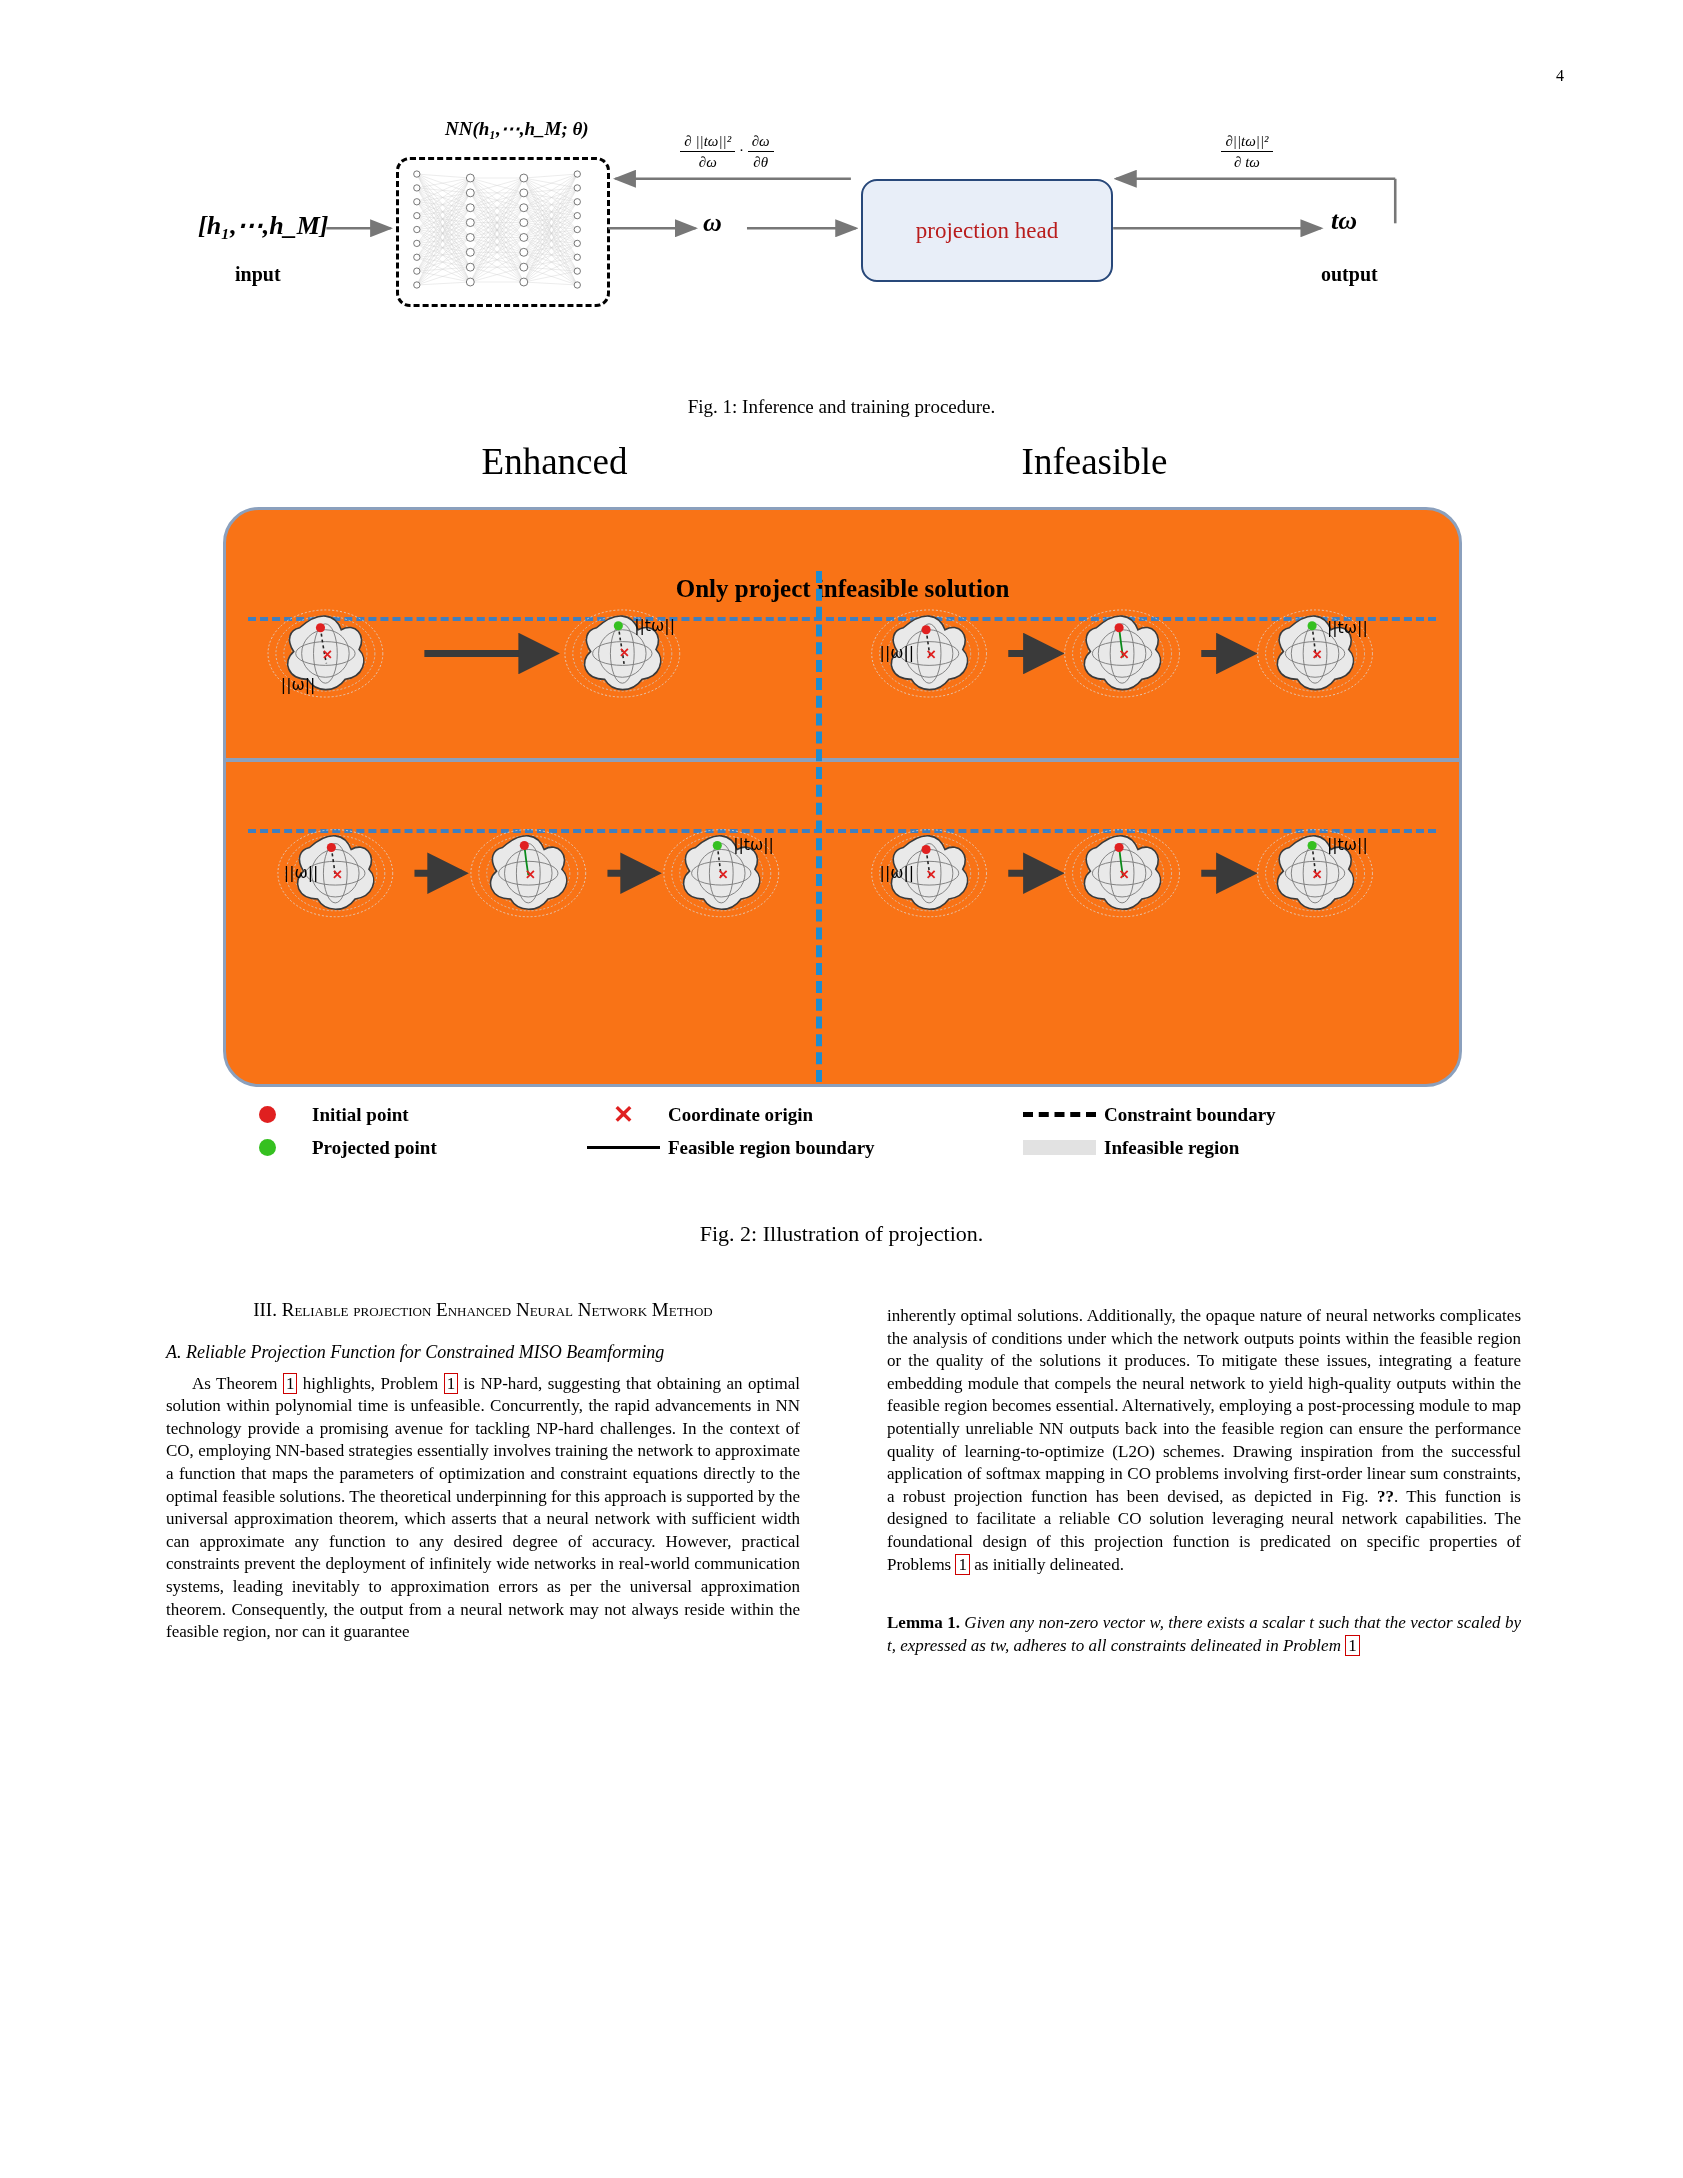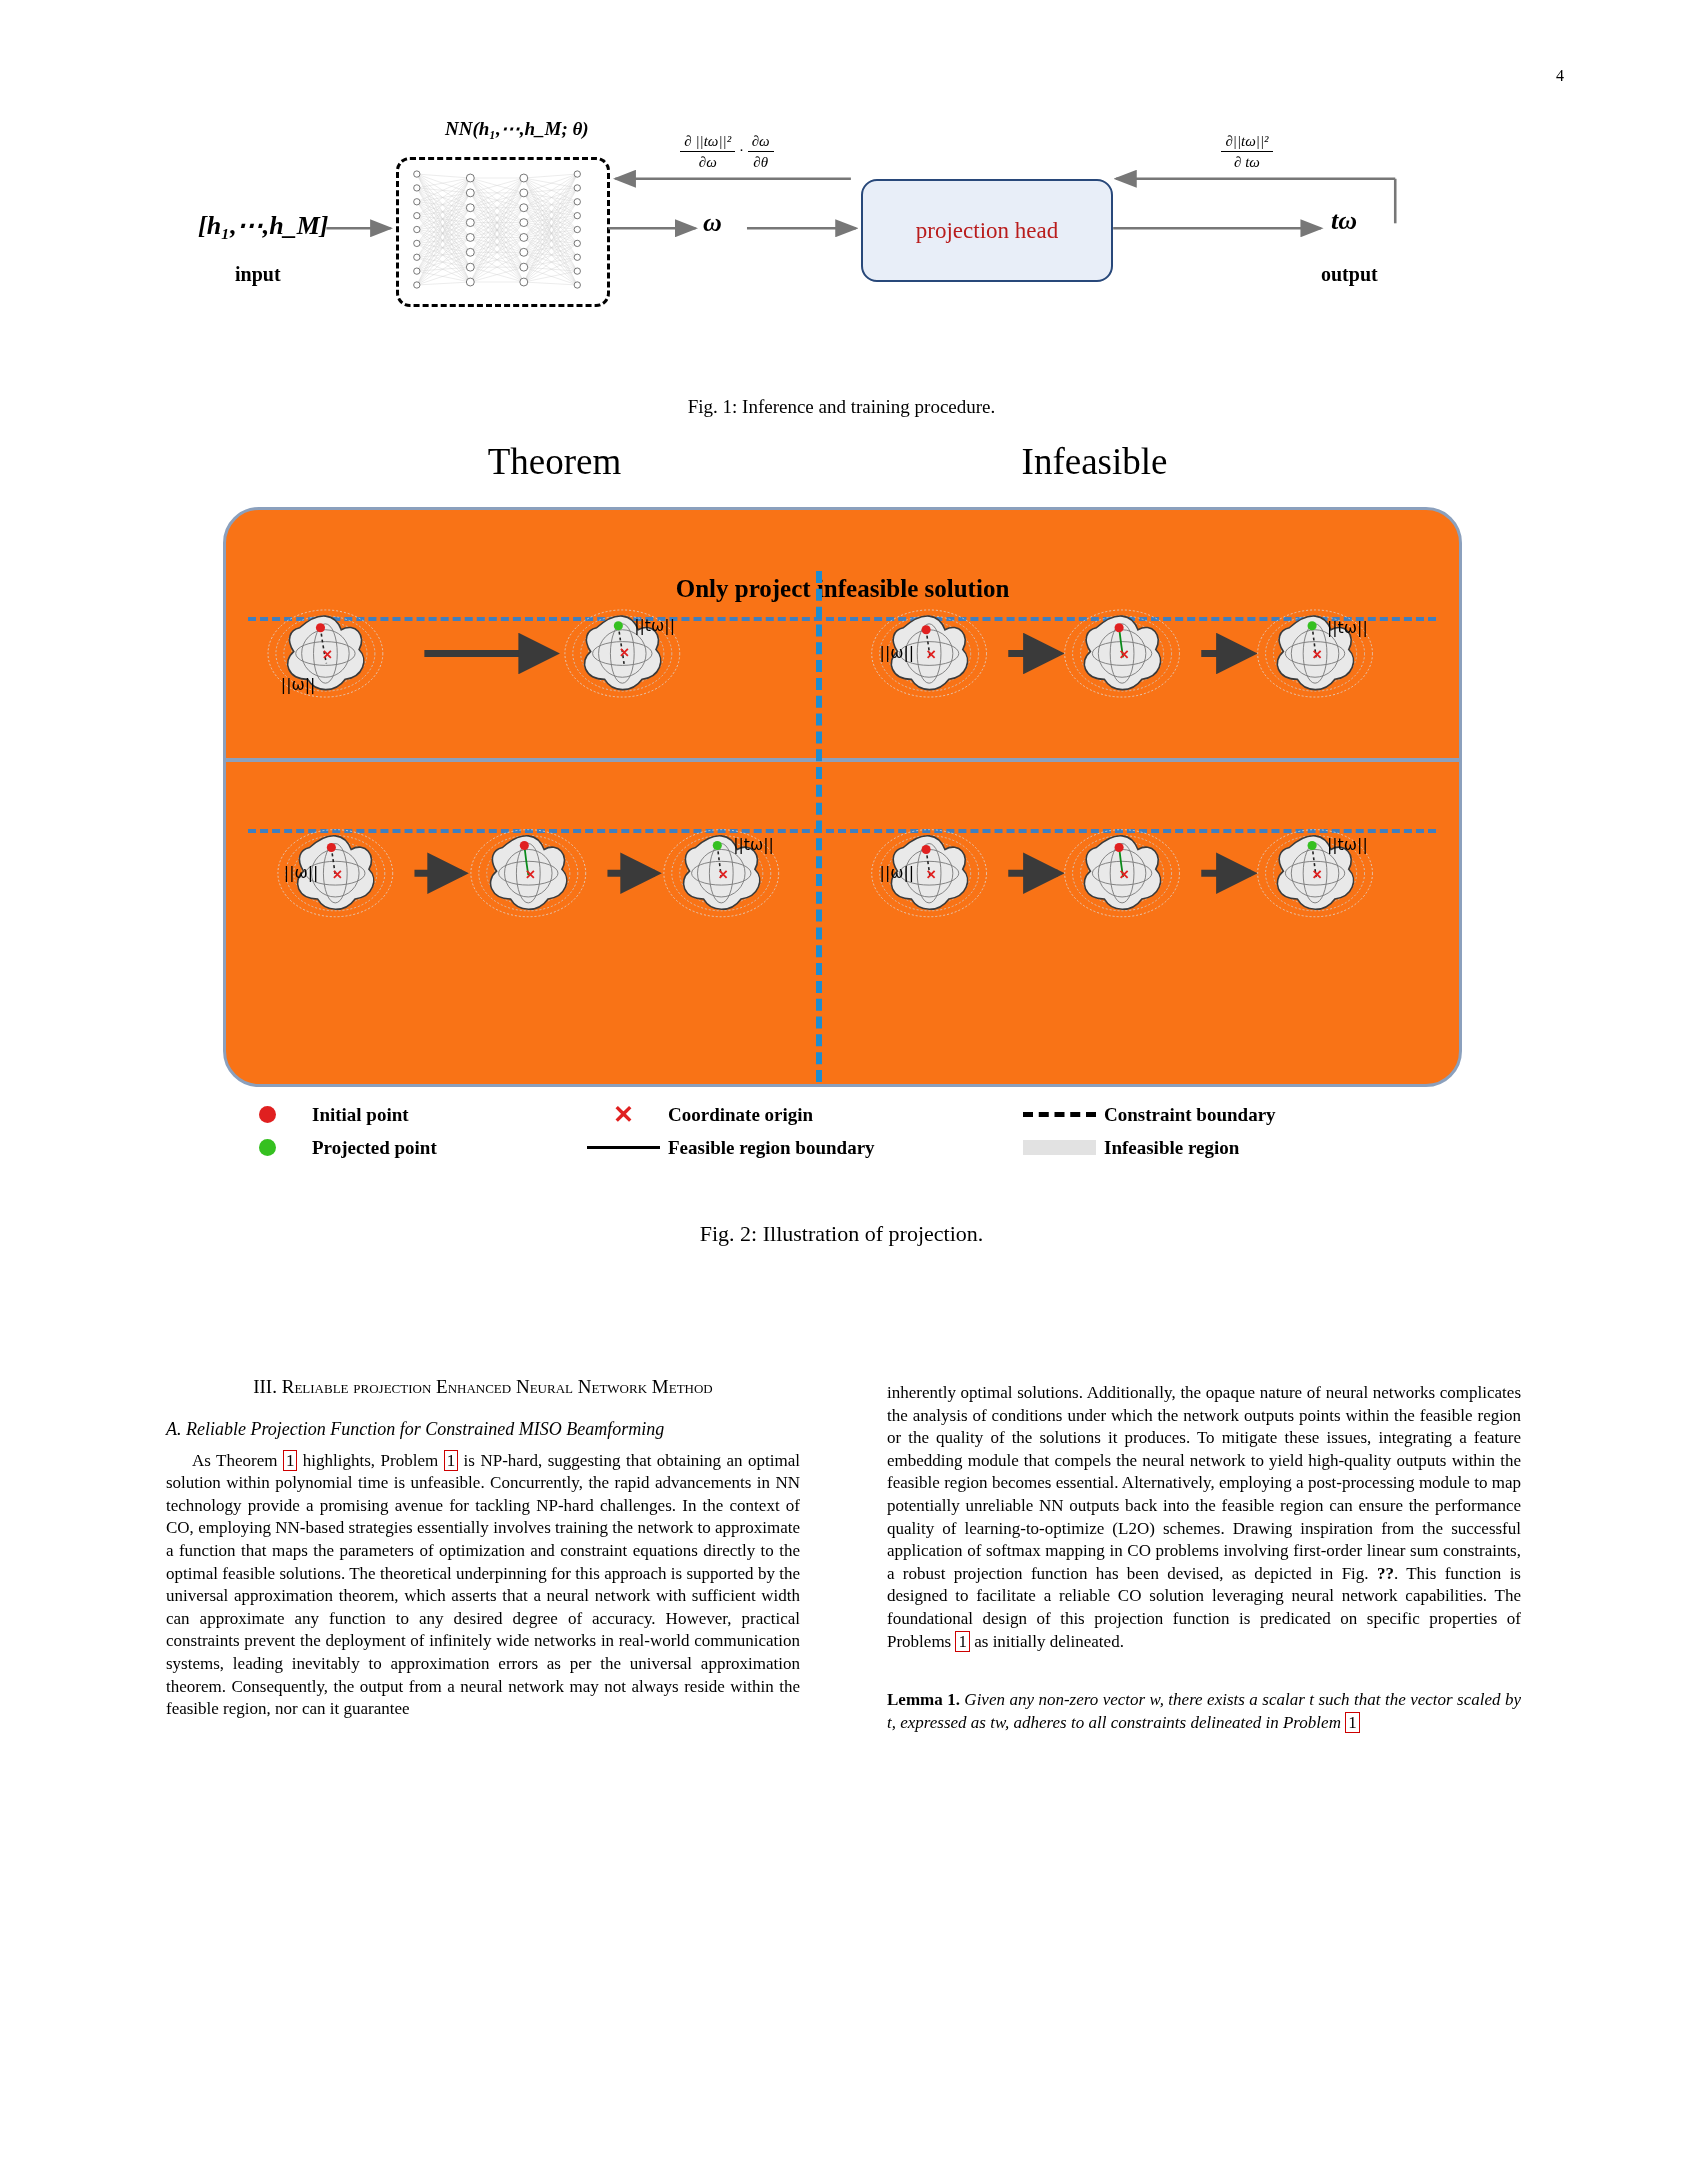--- a/index.html
+++ b/index.html
@@ -115,21 +115,21 @@
   .solidline{width:73px;height:3.5px;background:#000;display:inline-block;}
   .dashline{width:73px;height:0;border-top:5px dashed #000;display:inline-block;}
   .graybar{width:73px;height:15px;background:#e2e2e2;display:inline-block;}
 
   .fig2-caption{
     position:absolute;top:1221px;left:0;width:1683px;text-align:center;font-size:22px;
   }
 
   
   .body{
-    position:absolute;top:1374px;left:166px;width:1356px;height:792px;
+    position:absolute;top:1297px;left:166px;width:1356px;height:792px;
   }
   .col{position:absolute;top:0;width:634px;font-size:17px;line-height:1.33;text-align:justify;}
   .col.left{left:0;}
   .col.right{left:721px;margin-top:8px;}
   .sec-title{
     text-align:center;font-variant:small-caps;font-size:19px;margin-bottom:4px;line-height:1.35;
   }
   .subsec{
     font-style:italic;font-size:18px;margin:18px 0 8px 0;text-align:left;
   }
@@ -467,21 +467,21 @@
       <g stroke="#777" stroke-width="2.6" fill="none">
         <path d="M1240 85 L1240 40"></path>
       </g>
     </svg>
   </div>
 
   <div class="fig1-caption">Fig. 1: Inference and training procedure.</div>
 
   <div class="fig2">
 
-    <div class="feasible-title">Theorem</div>
+    <div class="feasible-title">Enhanced</div>
     <div class="infeasible-title">Infeasible</div>
 
     <div class="outer-box">
       <div class="band-title b1">Only project infeasible solution</div>
       <div class="hdash d1"></div>
       <div class="hsolid"></div>
       <div class="hdash d2"></div>
       <div class="vdash"></div>
 
       <svg class="panel-svg" width="1233" height="574" viewBox="0 0 1245 580">

